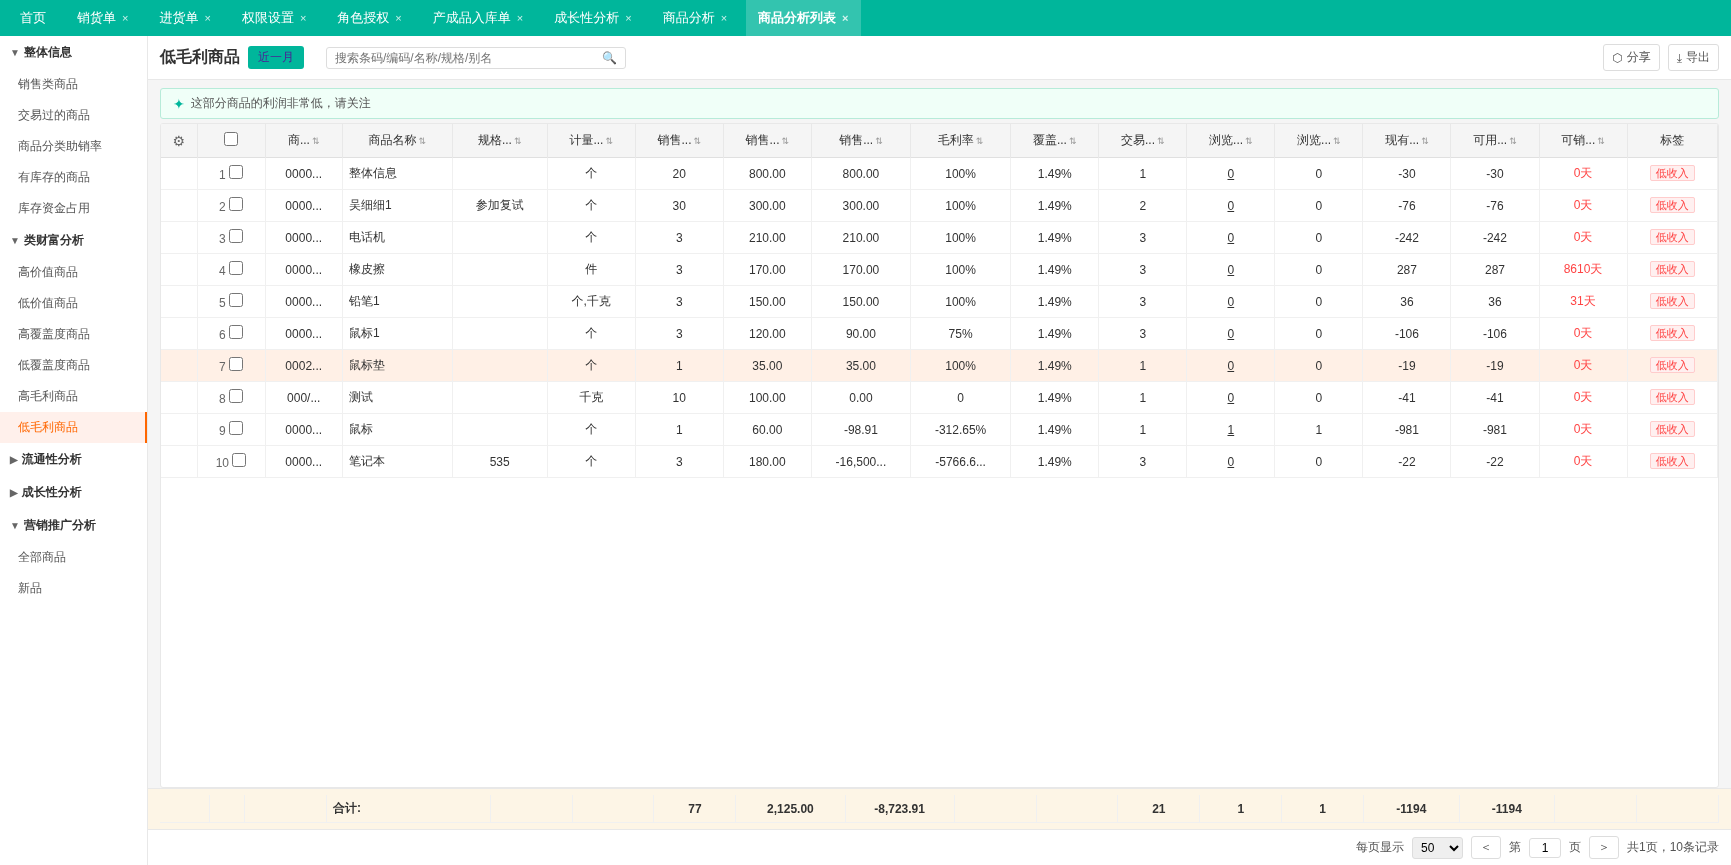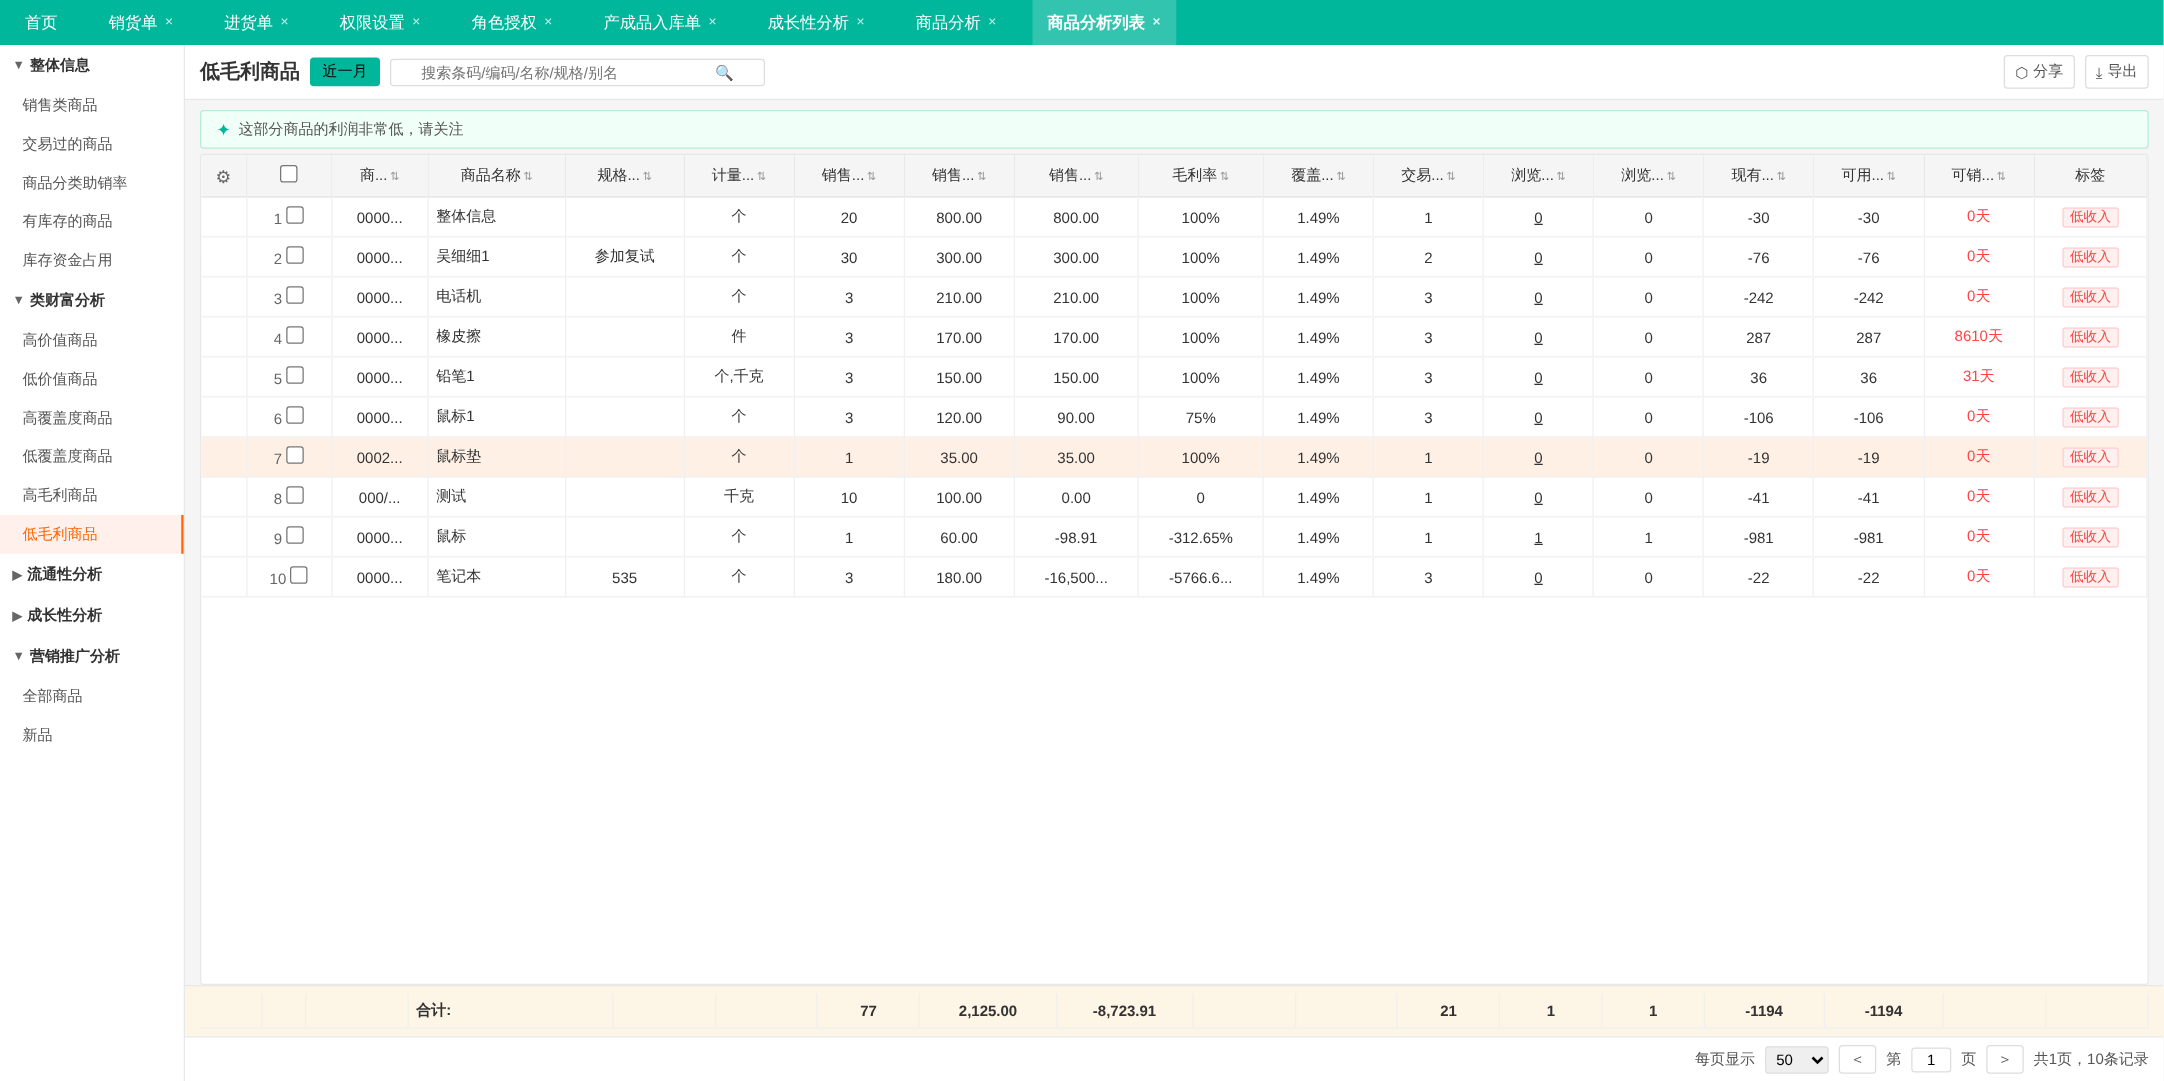--- a/index.html
+++ b/index.html
@@ -5,21 +5,21 @@
     * { box-sizing: border-box; margin: 0; padding: 0; }
     body { font-family: 'Microsoft YaHei', Arial, sans-serif; font-size: 12px; background: #f5f5f5; color: #333; }
 
     
     .top-nav {
       background: #00b69b;
       display: flex;
       align-items: center;
       height: 36px;
       padding: 0 8px;
-      gap: 17px;
+      gap: 7px;
     }
     .top-nav .nav-item {
       color: #fff;
       padding: 0 12px;
       height: 36px;
       display: flex;
       align-items: center;
       cursor: pointer;
       font-size: 13px;
       white-space: nowrap;
@@ -81,36 +81,37 @@
       gap: 8px;
       border-bottom: 1px solid #e8e8e8;
     }
     .page-title {
       font-size: 16px;
       font-weight: bold;
       color: #333;
     }
     .period-btn {
       background: #00b69b;
-      color: #000000;
+      color: #4c1d95;
       border: none;
       border-radius: 3px;
       padding: 3px 10px;
       font-size: 12px;
       cursor: pointer;
     }
     .search-box {
       display: flex;
       align-items: center;
       border: 1px solid #ddd;
       border-radius: 3px;
-      padding: 3px 24px;
+      padding: 3px 8px;
       background: #fff;
       flex: 1;
       max-width: 300px;
+      margin-left: 14px;
     }
     .search-box input {
       border: none;
       outline: none;
       font-size: 12px;
       flex: 1;
       color: #999;
     }
     .header-actions {
       margin-left: auto;

